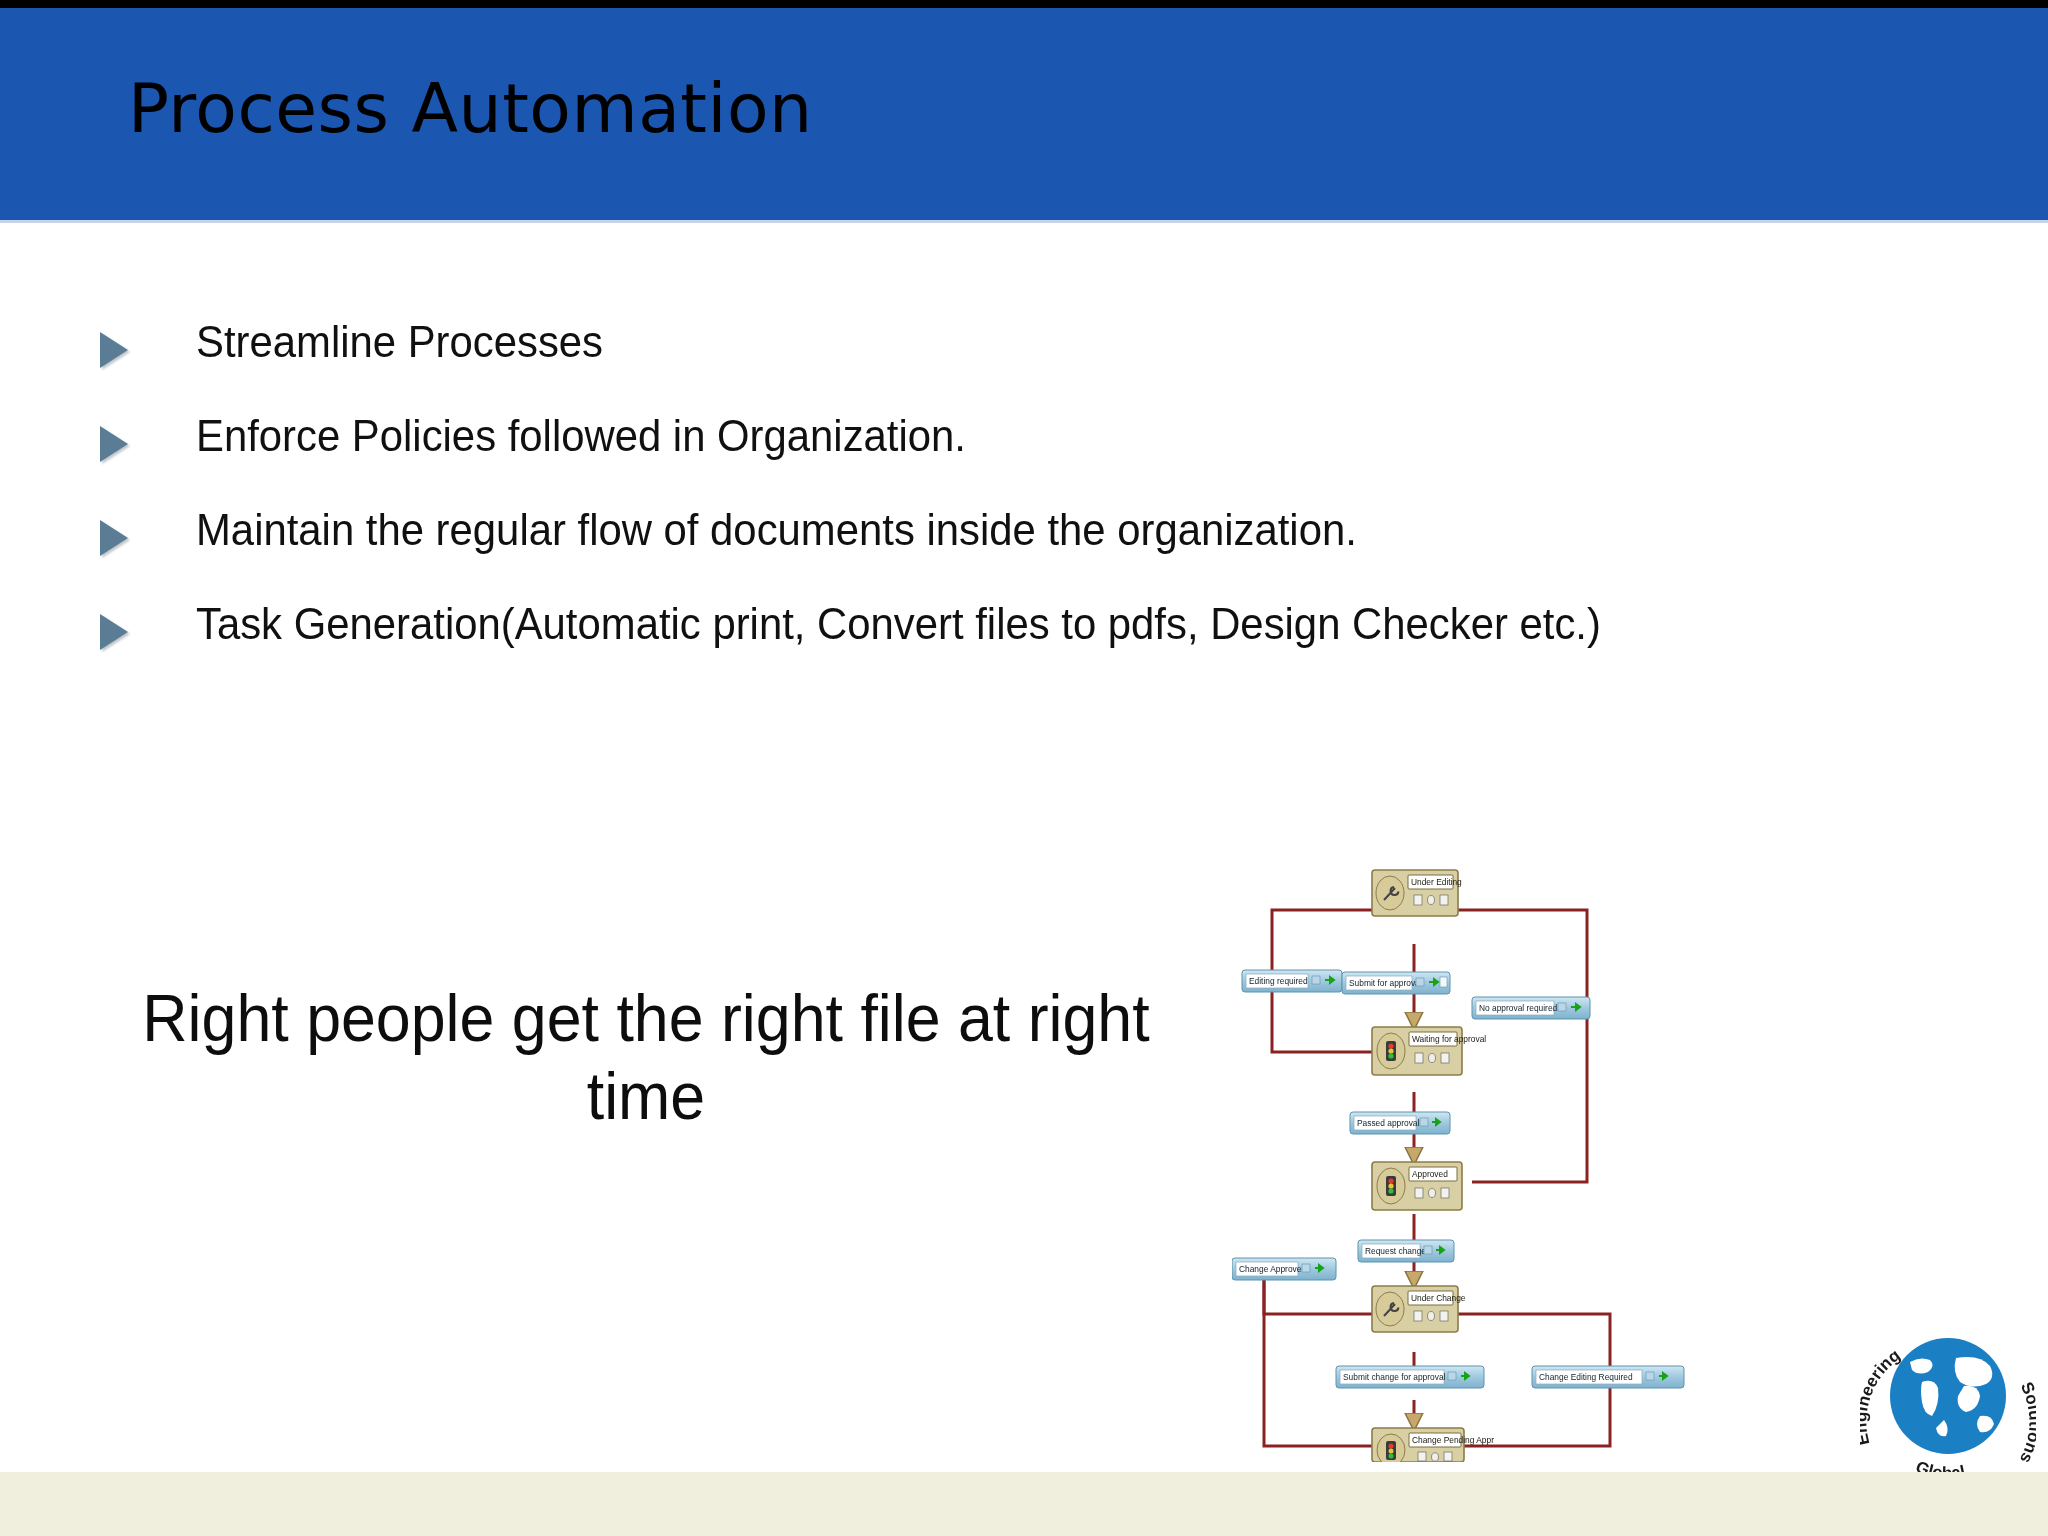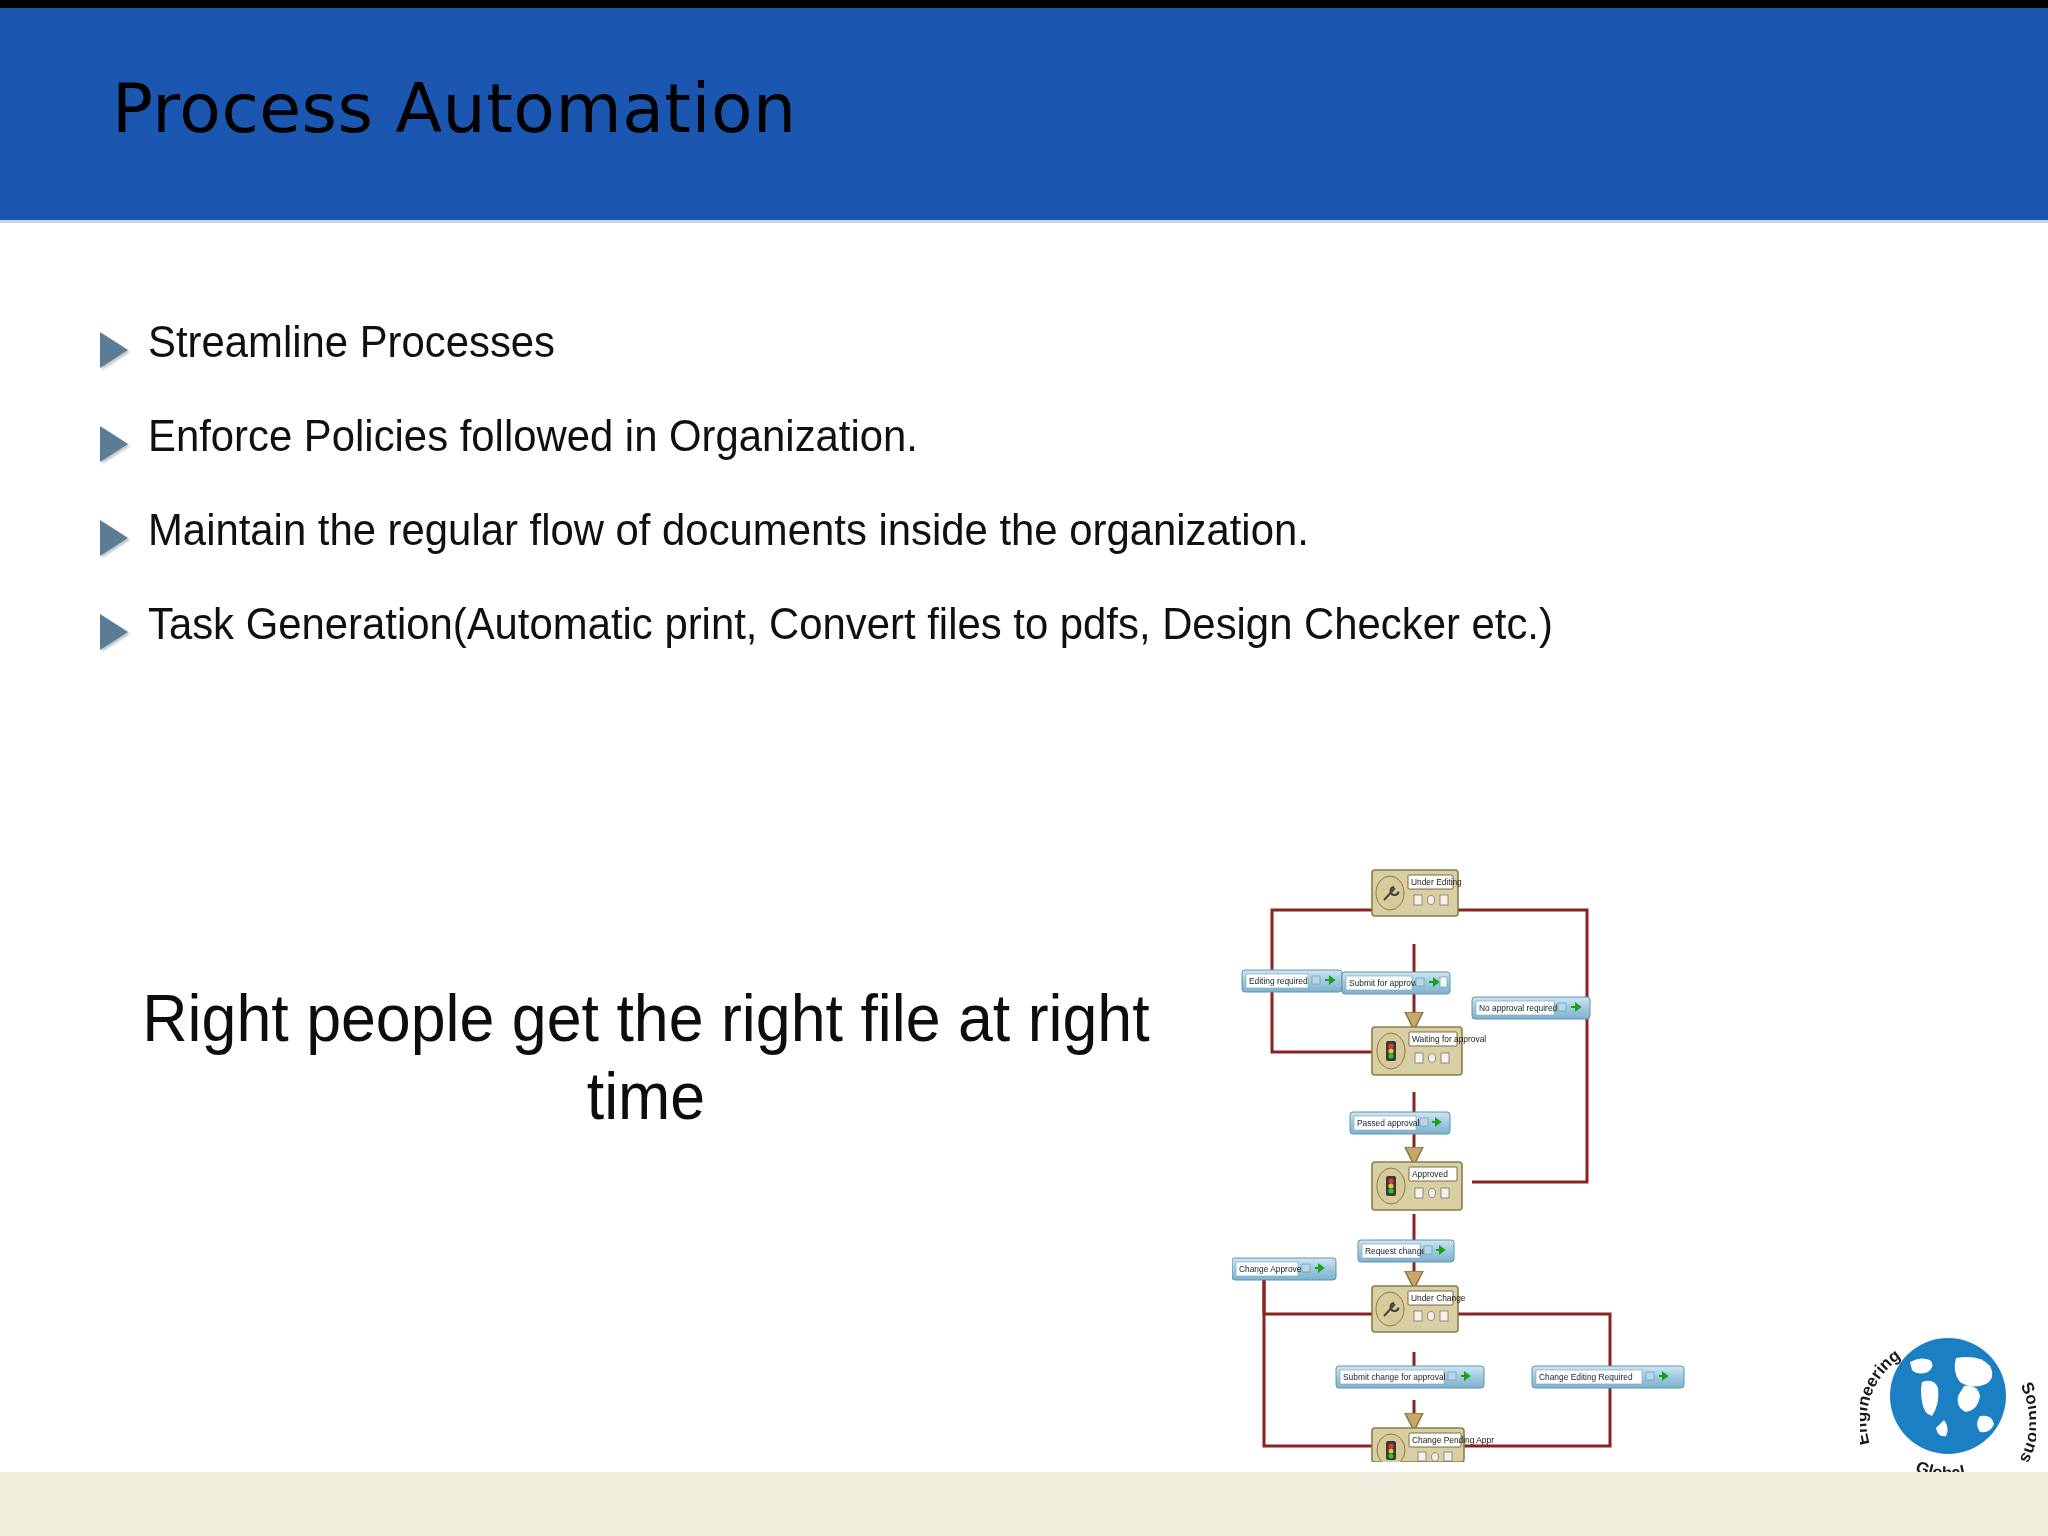--- a/index.html
+++ b/index.html
@@ -21,21 +21,21 @@
     position: absolute; left: 0; top: 0;
     width: 2048px; height: 8px;
     background: #000000;
   }
 
   
   .title-band {
     position: absolute; left: 0; top: 8px;
     width: 2048px; height: 212px;
     background: #1B56B0;
-    display: flex; align-items: center;
+    display: flex; align-items: center; padding-left: 16px;
   }
   .title-band .band-title {
     margin-left: 112px;
     font-family: "DejaVu Sans", sans-serif;
     font-size: 68px;
     font-weight: 400;
     color: #000000;
     letter-spacing: 0.5px;
     line-height: 1;
     padding-bottom: 10px;
@@ -49,20 +49,21 @@
   
   .bullets {
     position: absolute;
     left: 100px; top: 318px;
     width: 1700px;
   }
   .bullet-row {
     display: flex;
     align-items: flex-start;
     height: 94px;
+    gap: 48px;
   }
   .bullet-marker {
     flex: 0 0 auto;
     width: 30px; height: 36px;
     margin-top: 14px;
     margin-right: 18px;
     position: relative;
   }
   .bullet-marker .tri {
     display: block;

